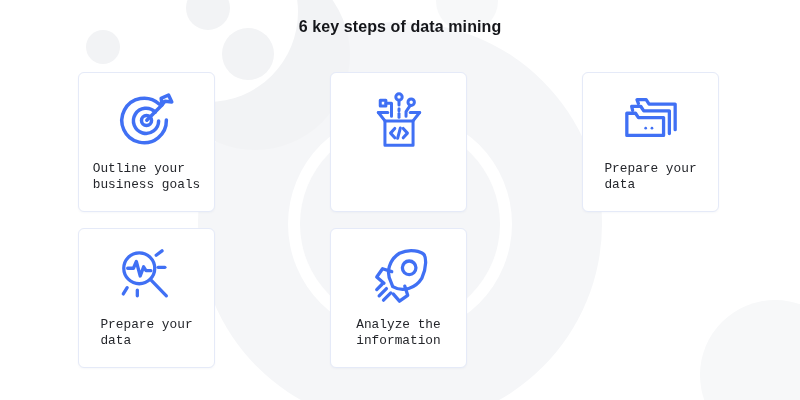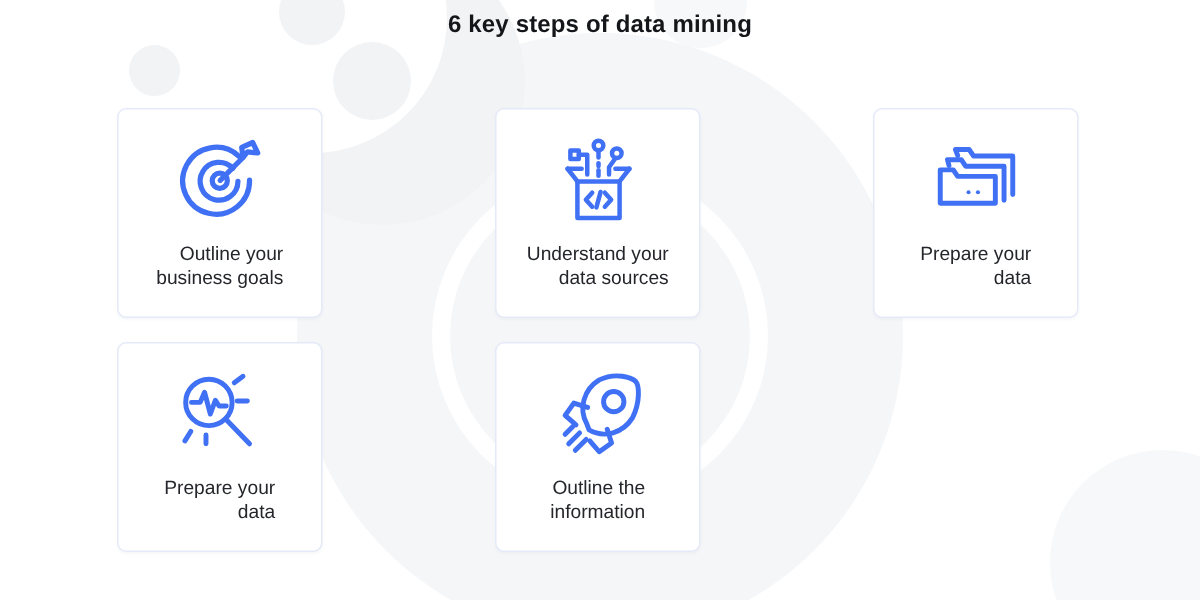--- a/index.html
+++ b/index.html
@@ -41,21 +41,21 @@
   .blob-1 { left: 86px;  top: 30px;  width: 34px; height: 34px; background: #f2f3f5; }
   .blob-2 { left: 186px; top: -14px; width: 44px; height: 44px; background: #f2f3f5; }
   .blob-3 { left: 222px; top: 28px;  width: 52px; height: 52px; background: #f2f3f5; }
   .blob-4 { left: 436px; top: -30px; width: 62px; height: 62px; background: #f7f8f9; }
   .blob-5 { left: 700px; top: 300px; width: 150px; height: 150px; background: #f7f8f9; }
 
   
   .title {
     position: absolute;
     left: 0;
-    top: 8px;
+    top: 18px;
     width: 800px;
     text-align: center;
     z-index: 3;
     font-size: 16px;
     font-weight: bold;
     color: #15161a;
     letter-spacing: 0.1px;
   }
 
   
@@ -90,23 +90,24 @@
     display: flex;
     align-items: center;
     justify-content: center;
     margin-bottom: 8px;
   }
   .card-icon svg { display: block; }
   .card-label {
     font-size: 12.8px;
     line-height: 16px;
     color: #24262b;
-    text-align: right;
+    text-align: left;
     padding: 0 6px;
     white-space: pre-line;
+    font-family: Liberation Mono, monospace;
   }
 </style>
 </head>
 <body>
 
 <div id="stage">
 
   <div class="bg-layer">
     <div class="blob blob-main"></div>
     <div class="blob blob-cut"></div>
@@ -158,22 +159,20 @@
 
           <circle cx="32" cy="8.5" r="3.4"></circle>
           <path d="M32 12 L32 17"></path>
           <path d="M32 21 L32 23"></path>
           <path d="M32 26 L32 30"></path>
 
           <circle cx="45" cy="14" r="3.4"></circle>
           <path d="M44 17.5 L39.5 24 L39.5 29"></path>
         </svg>
       </div>
-      <div class="card-label">Understand your
-data sources</div>
     </div>
 
     <div class="card">
       <div class="card-icon">
         <svg width="64" height="58" viewBox="0 0 66 60" fill="none" stroke="#4070f4" stroke-width="3.4" stroke-linecap="round" stroke-linejoin="round">
 
           <path d="M20 13 L18.5 9 L28 9 L31 13.5 L58 13.5 L58 40"></path>
 
           <path d="M14 20 L13 16 L22.5 16 L25.5 20.5 L52 20.5 L52 44"></path>
 
@@ -215,18 +214,18 @@
 
           <path d="M24.5 26.5 L15 23.5 L9 32 L16.5 38.5"></path>
 
           <path d="M38 41.5 L41 51 L32.5 57 L26 49.5"></path>
 
           <path d="M19 44 L11.5 51.5"></path>
           <path d="M23.5 48.5 L16 56"></path>
           <path d="M14.5 39.5 L9 45"></path>
         </svg>
       </div>
-      <div class="card-label">Outline the
+      <div class="card-label">Analyze the
 information</div>
     </div>
 
   </div>
 </div>
 
 </body></html>

